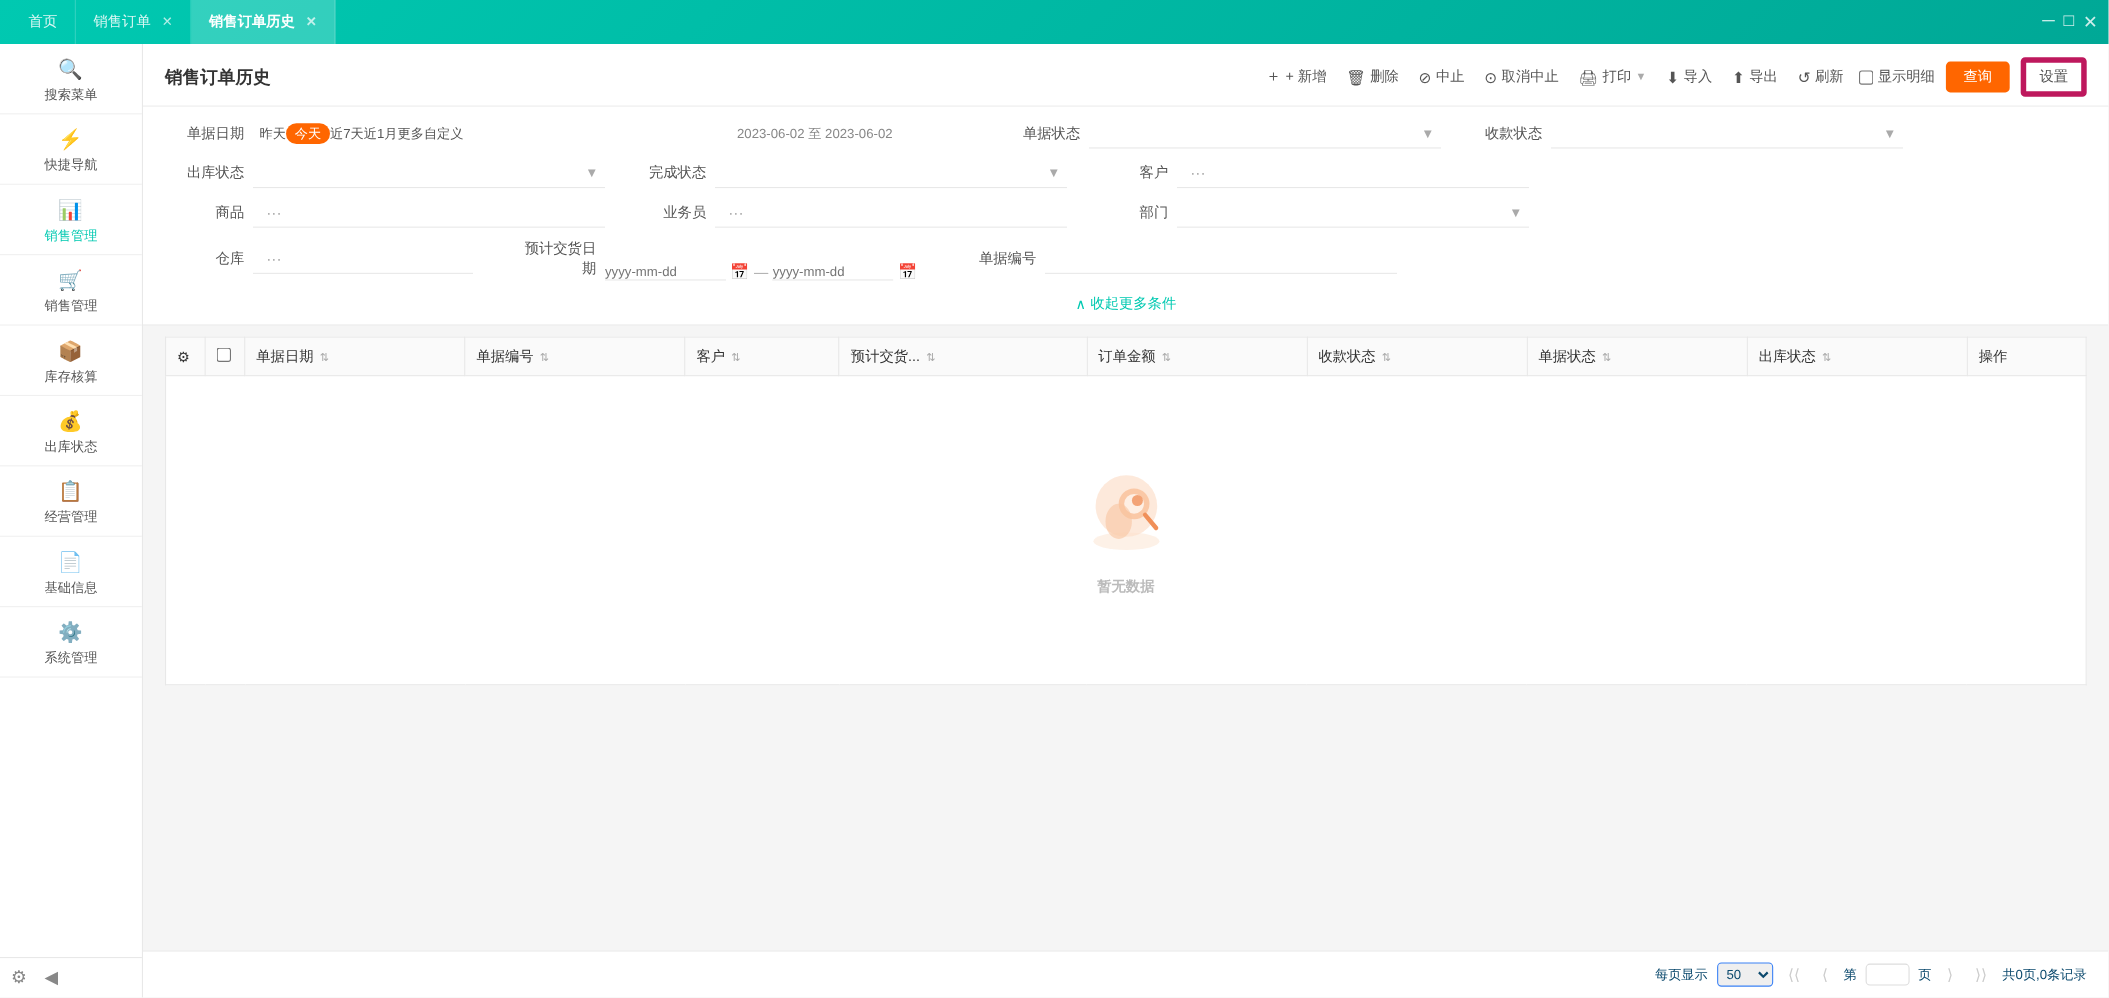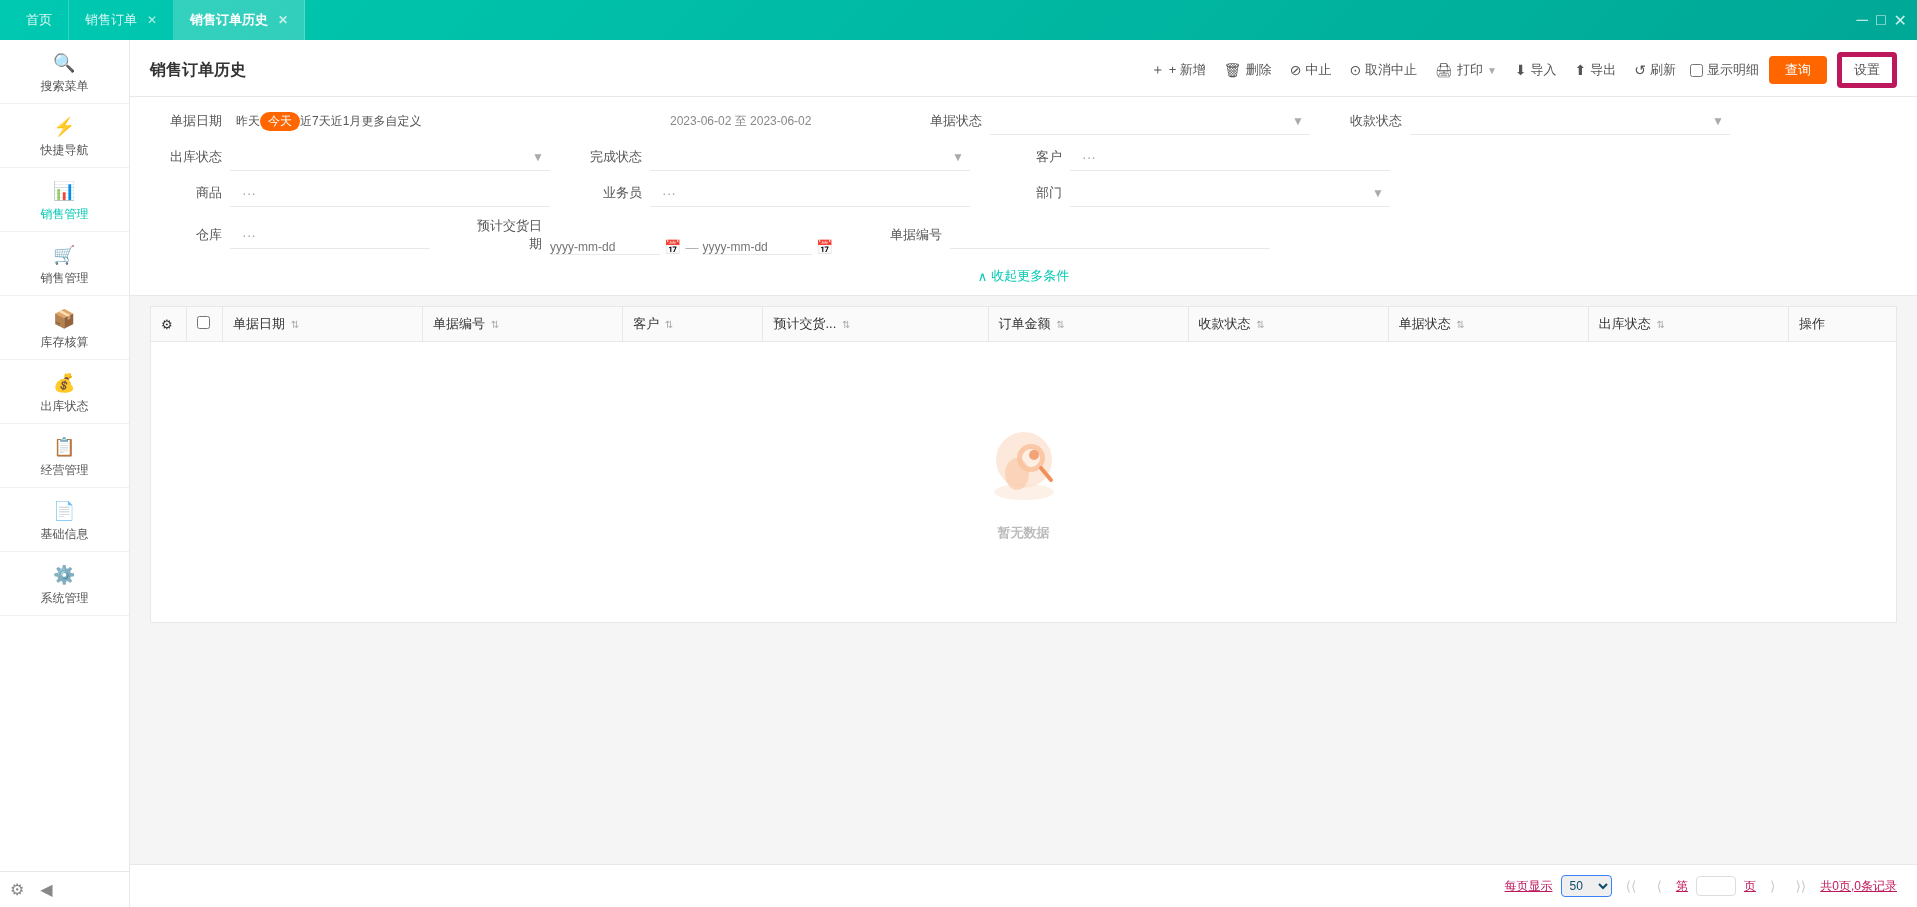--- a/index.html
+++ b/index.html
@@ -293,21 +293,21 @@
     }
     .page-nav-btn:disabled { color: #ccc; cursor: default; }
     .page-input {
       border: 1px solid #ddd;
       border-radius: 4px;
       width: 40px;
       text-align: center;
       padding: 2px 4px;
       font-size: 12px;
     }
-    .page-info { color: #be185d; font-size: 12px; text-decoration: underline; }
+    .page-info { color: #0c4a6e; font-size: 12px; }
   </style>
 </head>
 <body>
 
 <div class="top-bar">
   <div class="tab-item">
     <span>首页</span>
   </div>
   <div class="tab-item">
     <span>销售订单</span>

